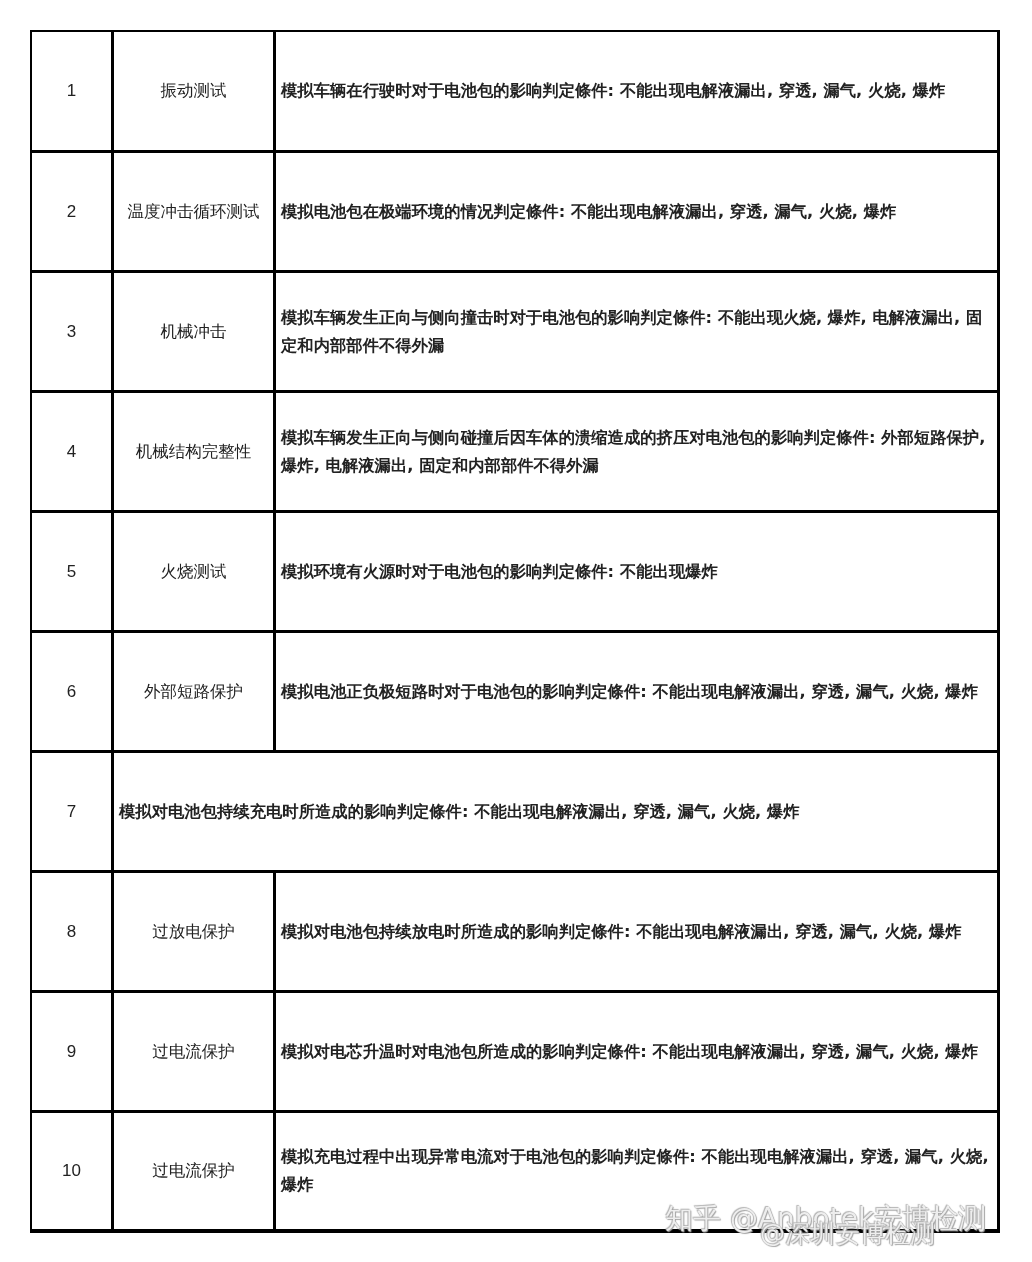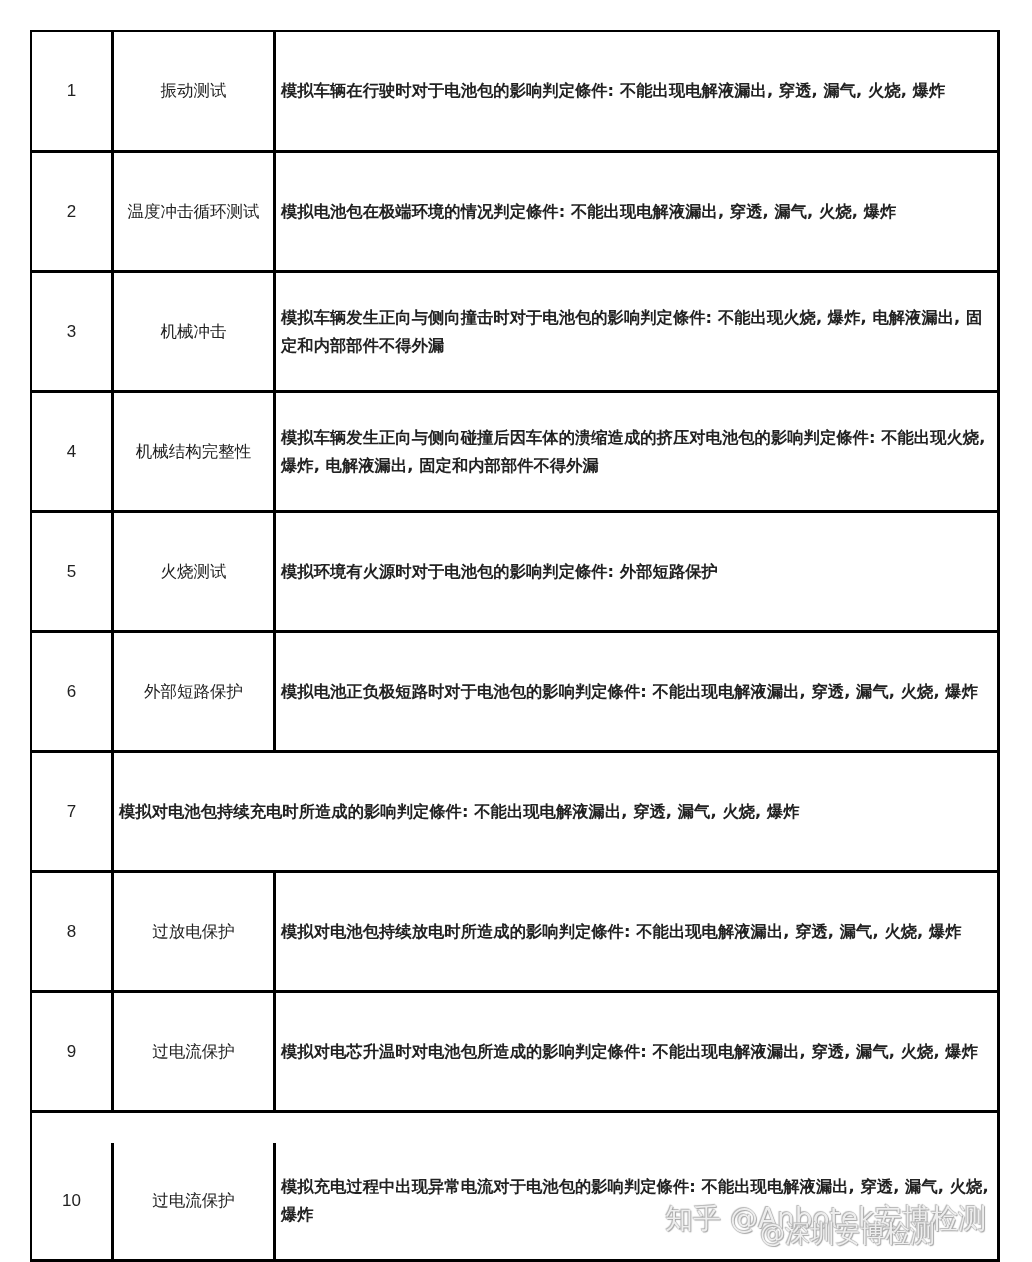--- a/index.html
+++ b/index.html
@@ -25,21 +25,21 @@
       border-right: 3px solid #000;
       box-sizing: border-box;
     }
     .row {
       display: flex;
       height: 120px;
       border-bottom: 3px solid #000;
       box-sizing: border-box;
     }
     .row:first-child { height: 121px; }
-    .row:last-child { border-bottom: 4px solid #000; margin-top: 30px; }
+    .row:last-child { border-bottom: 4px solid #000; }
     .cell {
       box-sizing: border-box;
       display: flex;
       align-items: center;
       font-size: 16px;
       line-height: 28px;
     }
     .c-num {
       width: 82px;
       justify-content: center;
@@ -96,26 +96,26 @@
     <div class="cell c-desc">模拟电池包在极端环境的情况判定條件: 不能出现电解液漏出, 穿透, 漏气, 火烧, 爆炸</div>
   </div>
   <div class="row">
     <div class="cell c-num">3</div>
     <div class="cell c-name">机械冲击</div>
     <div class="cell c-desc">模拟车辆发生正向与侧向撞击时对于电池包的影响判定條件: 不能出现火烧, 爆炸, 电解液漏出, 固定和内部部件不得外漏</div>
   </div>
   <div class="row">
     <div class="cell c-num">4</div>
     <div class="cell c-name">机械结构完整性</div>
-    <div class="cell c-desc">模拟车辆发生正向与侧向碰撞后因车体的溃缩造成的挤压对电池包的影响判定條件: 不能出现火烧, 爆炸, 电解液漏出, 固定和内部部件不得外漏</div>
+    <div class="cell c-desc">模拟车辆发生正向与侧向碰撞后因车体的溃缩造成的挤压对电池包的影响判定條件: 外部短路保护, 爆炸, 电解液漏出, 固定和内部部件不得外漏</div>
   </div>
   <div class="row">
     <div class="cell c-num">5</div>
     <div class="cell c-name">火烧测试</div>
-    <div class="cell c-desc">模拟环境有火源时对于电池包的影响判定條件: 外部短路保护</div>
+    <div class="cell c-desc">模拟环境有火源时对于电池包的影响判定條件: 不能出现爆炸</div>
   </div>
   <div class="row">
     <div class="cell c-num">6</div>
     <div class="cell c-name">外部短路保护</div>
     <div class="cell c-desc">模拟电池正负极短路时对于电池包的影响判定條件: 不能出现电解液漏出, 穿透, 漏气, 火烧, 爆炸</div>
   </div>
   <div class="row">
     <div class="cell c-num">7</div>
     <div class="cell c-desc">模拟对电池包持续充电时所造成的影响判定條件: 不能出现电解液漏出, 穿透, 漏气, 火烧, 爆炸</div>
   </div>

